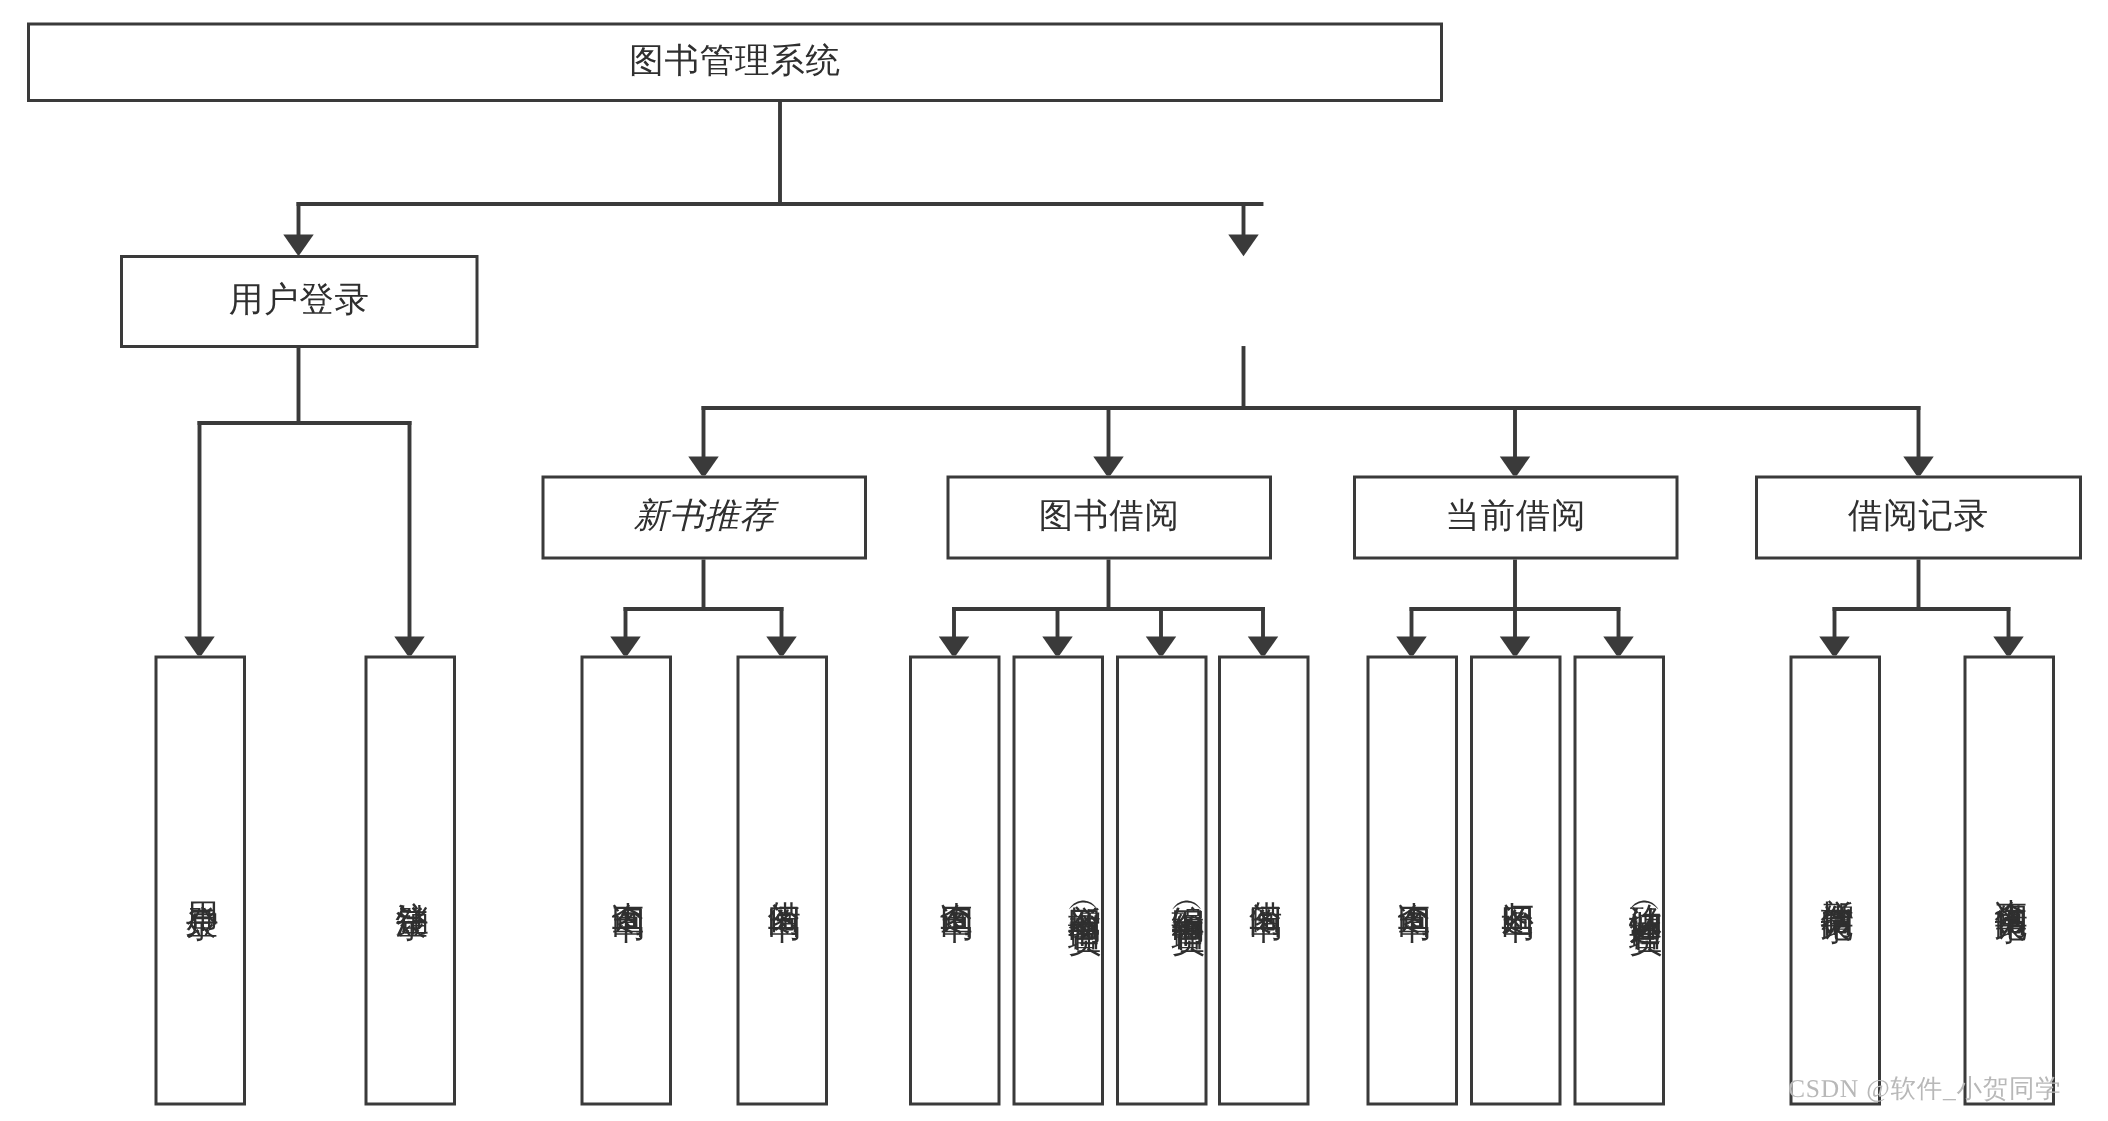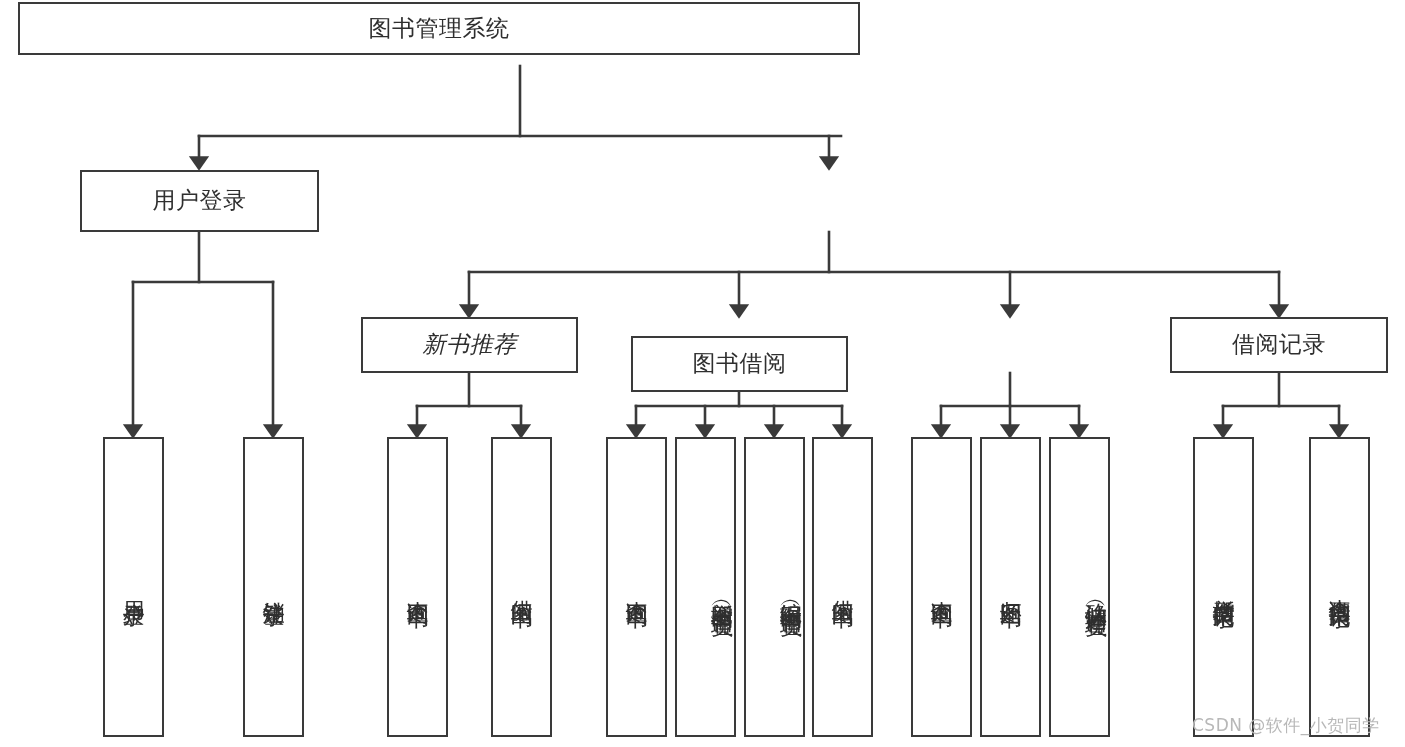--- a/index.html
+++ b/index.html
@@ -113,41 +113,42 @@
       <path d="M1010,406 L1010,430" marker-end="url(#arrow)"></path>
       <path d="M1079,406 L1079,430" marker-end="url(#arrow)"></path>
 
       <path d="M1279,373 L1279,406"></path>
       <path d="M1223,406 L1339,406"></path>
       <path d="M1223,406 L1223,430" marker-end="url(#arrow)"></path>
       <path d="M1339,406 L1339,430" marker-end="url(#arrow)"></path>
     </g>
   </svg>
 
-  <div class="node horiz node-root" style="left:18px; top:2px; width:842px; height:53px;">图书管理系统</div>
+  <div class="node horiz node-root" style="left:18px; top:15px; width:944px; height:53px;">图书管理系统</div>
 
   <div class="node horiz" style="left:80px; top:170px; width:239px; height:62px;">用户登录</div>
 
   <div class="node horiz" style="left:361px; top:317px; width:217px; height:56px;font-style:italic;">新书推荐</div>
-  <div class="node horiz" style="left:631px; top:336px; width:217px; height:56px;">图书借阅</div>
+  <div class="node horiz" style="left:631px; top:317px; width:217px; height:56px;">图书借阅</div>
+  <div class="node horiz" style="left:902px; top:317px; width:217px; height:56px;">当前借阅</div>
   <div class="node horiz" style="left:1170px; top:317px; width:218px; height:56px;">借阅记录</div>
 
   <div class="node vert short" style="left:103px; top:437px; width:61px; height:300px;">用户登录</div>
   <div class="node vert short" style="left:243px; top:437px; width:61px; height:300px;">注销登录</div>
 
   <div class="node vert short" style="left:387px; top:437px; width:61px; height:300px;">查询图书</div>
   <div class="node vert short" style="left:491px; top:437px; width:61px; height:300px;">借阅图书</div>
 
   <div class="node vert short" style="left:606px; top:437px; width:61px; height:300px;">查询图书</div>
   <div class="node vert" style="left:675px; top:437px; width:61px; height:300px;">新增图书（管理员）</div>
   <div class="node vert" style="left:744px; top:437px; width:61px; height:300px;">编辑图书（管理员）</div>
   <div class="node vert short" style="left:812px; top:437px; width:61px; height:300px;">借阅图书</div>
 
   <div class="node vert short" style="left:911px; top:437px; width:61px; height:300px;">查询图书</div>
   <div class="node vert short" style="left:980px; top:437px; width:61px; height:300px;">归还图书</div>
   <div class="node vert" style="left:1049px; top:437px; width:61px; height:300px;">确认归还（管理员）</div>
 
   <div class="node vert short" style="left:1193px; top:437px; width:61px; height:300px;">新增借阅记录</div>
   <div class="node vert short" style="left:1309px; top:437px; width:61px; height:300px;">查询借阅记录</div>
 
-  <div id="watermark" style="left:1192px; top:714px;">CSDN @软件_小贺同学</div>
+  <div id="watermark" style="left:1192px; top:714px;font-family:Liberation Serif, serif;">CSDN @软件_小贺同学</div>
 
 </div>
 
 </body></html>

